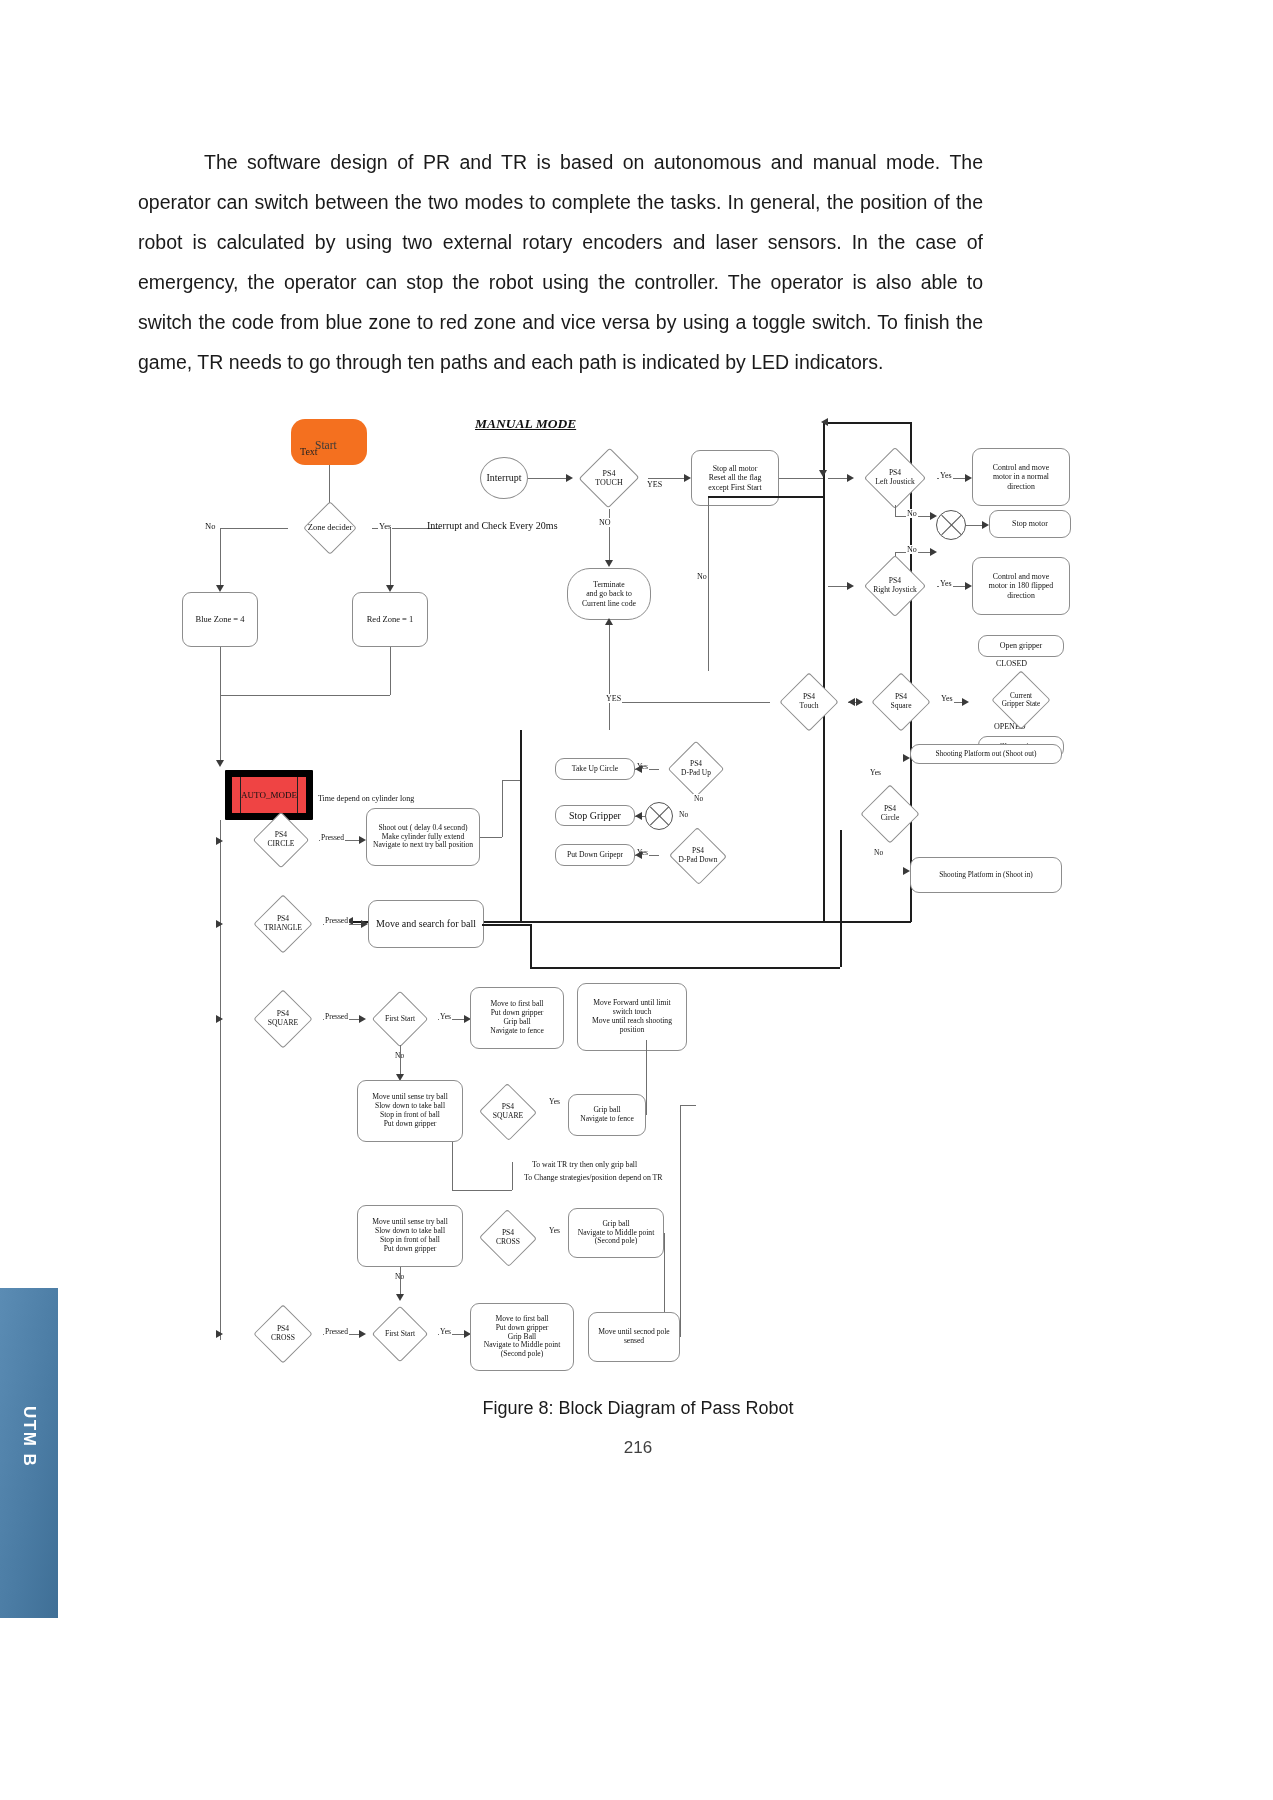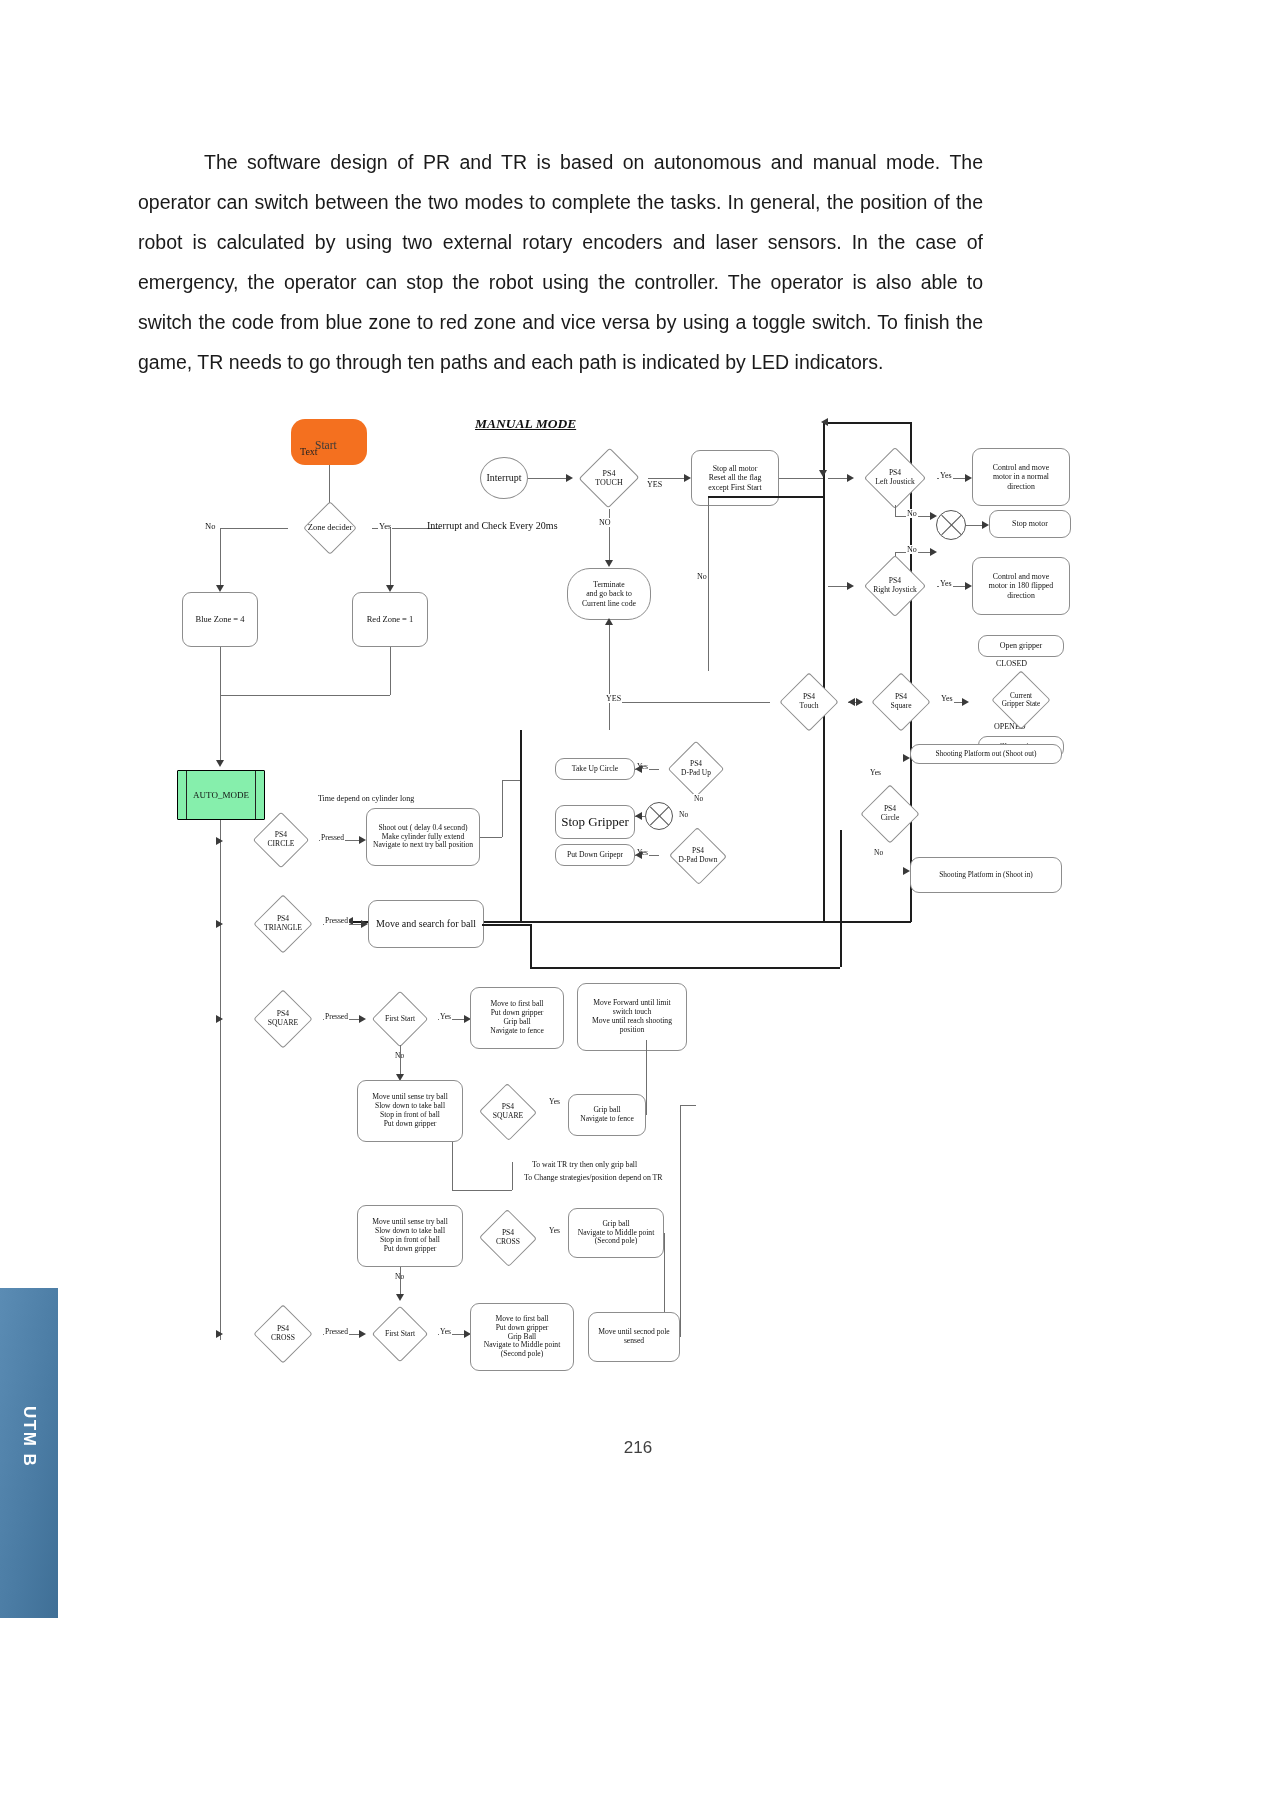--- a/index.html
+++ b/index.html
@@ -67,21 +67,21 @@
     text-align:center; color:#111; font-family:"Liberation Serif", serif; line-height:1.15;
   }
   .ellipse { border:1px solid #8d8d8d; border-radius:50%; background:#fff; }
   .xcircle { position:absolute; border:1px solid #555; border-radius:50%; background:#fff; }
   .xcircle::before, .xcircle::after {
     content:""; position:absolute; left:50%; top:0; width:1px; height:100%; background:#555;
   }
   .xcircle::before { transform:rotate(45deg); }
   .xcircle::after  { transform:rotate(-45deg); }
 
-  .subproc { border:1px solid #000000; background:#86efac; border-radius:1px; }
+  .subproc { border:7px solid #000000; background:#ef4444; border-radius:1px;margin-left:48px; }
   .subproc::before, .subproc::after {
     content:""; position:absolute; top:0; width:1px; height:100%; background:#222;
   }
   .subproc::before { left:8px; }
   .subproc::after  { right:8px; }
 
   
   .ln { position:absolute; background:#6f6f6f; }
   .ln.h { height:1px; }
   .ln.v { width:1px; }
@@ -277,21 +277,21 @@
     <div class="ln h" style="left:485px; top:369px; width:24px;"></div>
     <div class="lbl" style="left:486px; top:362px; font-size:7.5px;">Yes</div>
     <div class="arw l" style="left:485px; top:365px;"></div>
     <div class="diamond-wrap" style="left:508px; top:341px; width:76px; height:56px;">
       <div class="dmd" style="inset:8px 18px;"></div>
       <div class="dtxt" style="font-size:7.4px; white-space:pre-line;">PS4
 D-Pad Up</div>
     </div>
     <div class="lbl" style="left:543px; top:394px; font-size:7.5px;">No</div>
 
-    <div class="node box" style="left:405px; top:405px; width:80px; height:34px; font-size:13px;">Stop Gripper</div>
+    <div class="node box" style="left:405px; top:405px; width:80px; height:21px; font-size:10px;">Stop Gripper</div>
     <div class="xcircle" style="left:495px; top:402px; width:28px; height:28px;"></div>
     <div class="ln h" style="left:485px; top:416px; width:10px;"></div>
     <div class="arw l" style="left:485px; top:412px;"></div>
     <div class="lbl" style="left:528px; top:410px; font-size:7.5px;">No</div>
 
     <div class="node box" style="left:405px; top:444px; width:80px; height:22px; font-size:7.6px;">Put Down Gripepr</div>
     <div class="ln h" style="left:485px; top:455px; width:24px;"></div>
     <div class="lbl" style="left:486px; top:448px; font-size:7.5px;">Yes</div>
     <div class="arw l" style="left:485px; top:451px;"></div>
     <div class="diamond-wrap" style="left:508px; top:428px; width:80px; height:56px;">
@@ -438,15 +438,16 @@
 Grip Ball
 Navigate to Middle point
 (Second pole)</div>
     <div class="node box" style="left:438px; top:912px; width:92px; height:50px; font-size:7.6px; white-space:pre-line;">Move until secnod pole
 sensed</div>
     <div class="ln v" style="left:530px; top:705px; height:232px;"></div>
     <div class="ln h" style="left:530px; top:705px; width:16px;"></div>
 
   </div>
 
+  <div class="fig-caption">Figure 8: Block Diagram of Pass Robot</div>
   <div class="page-num">216</div>
 
 </div>
 
 </body></html>

